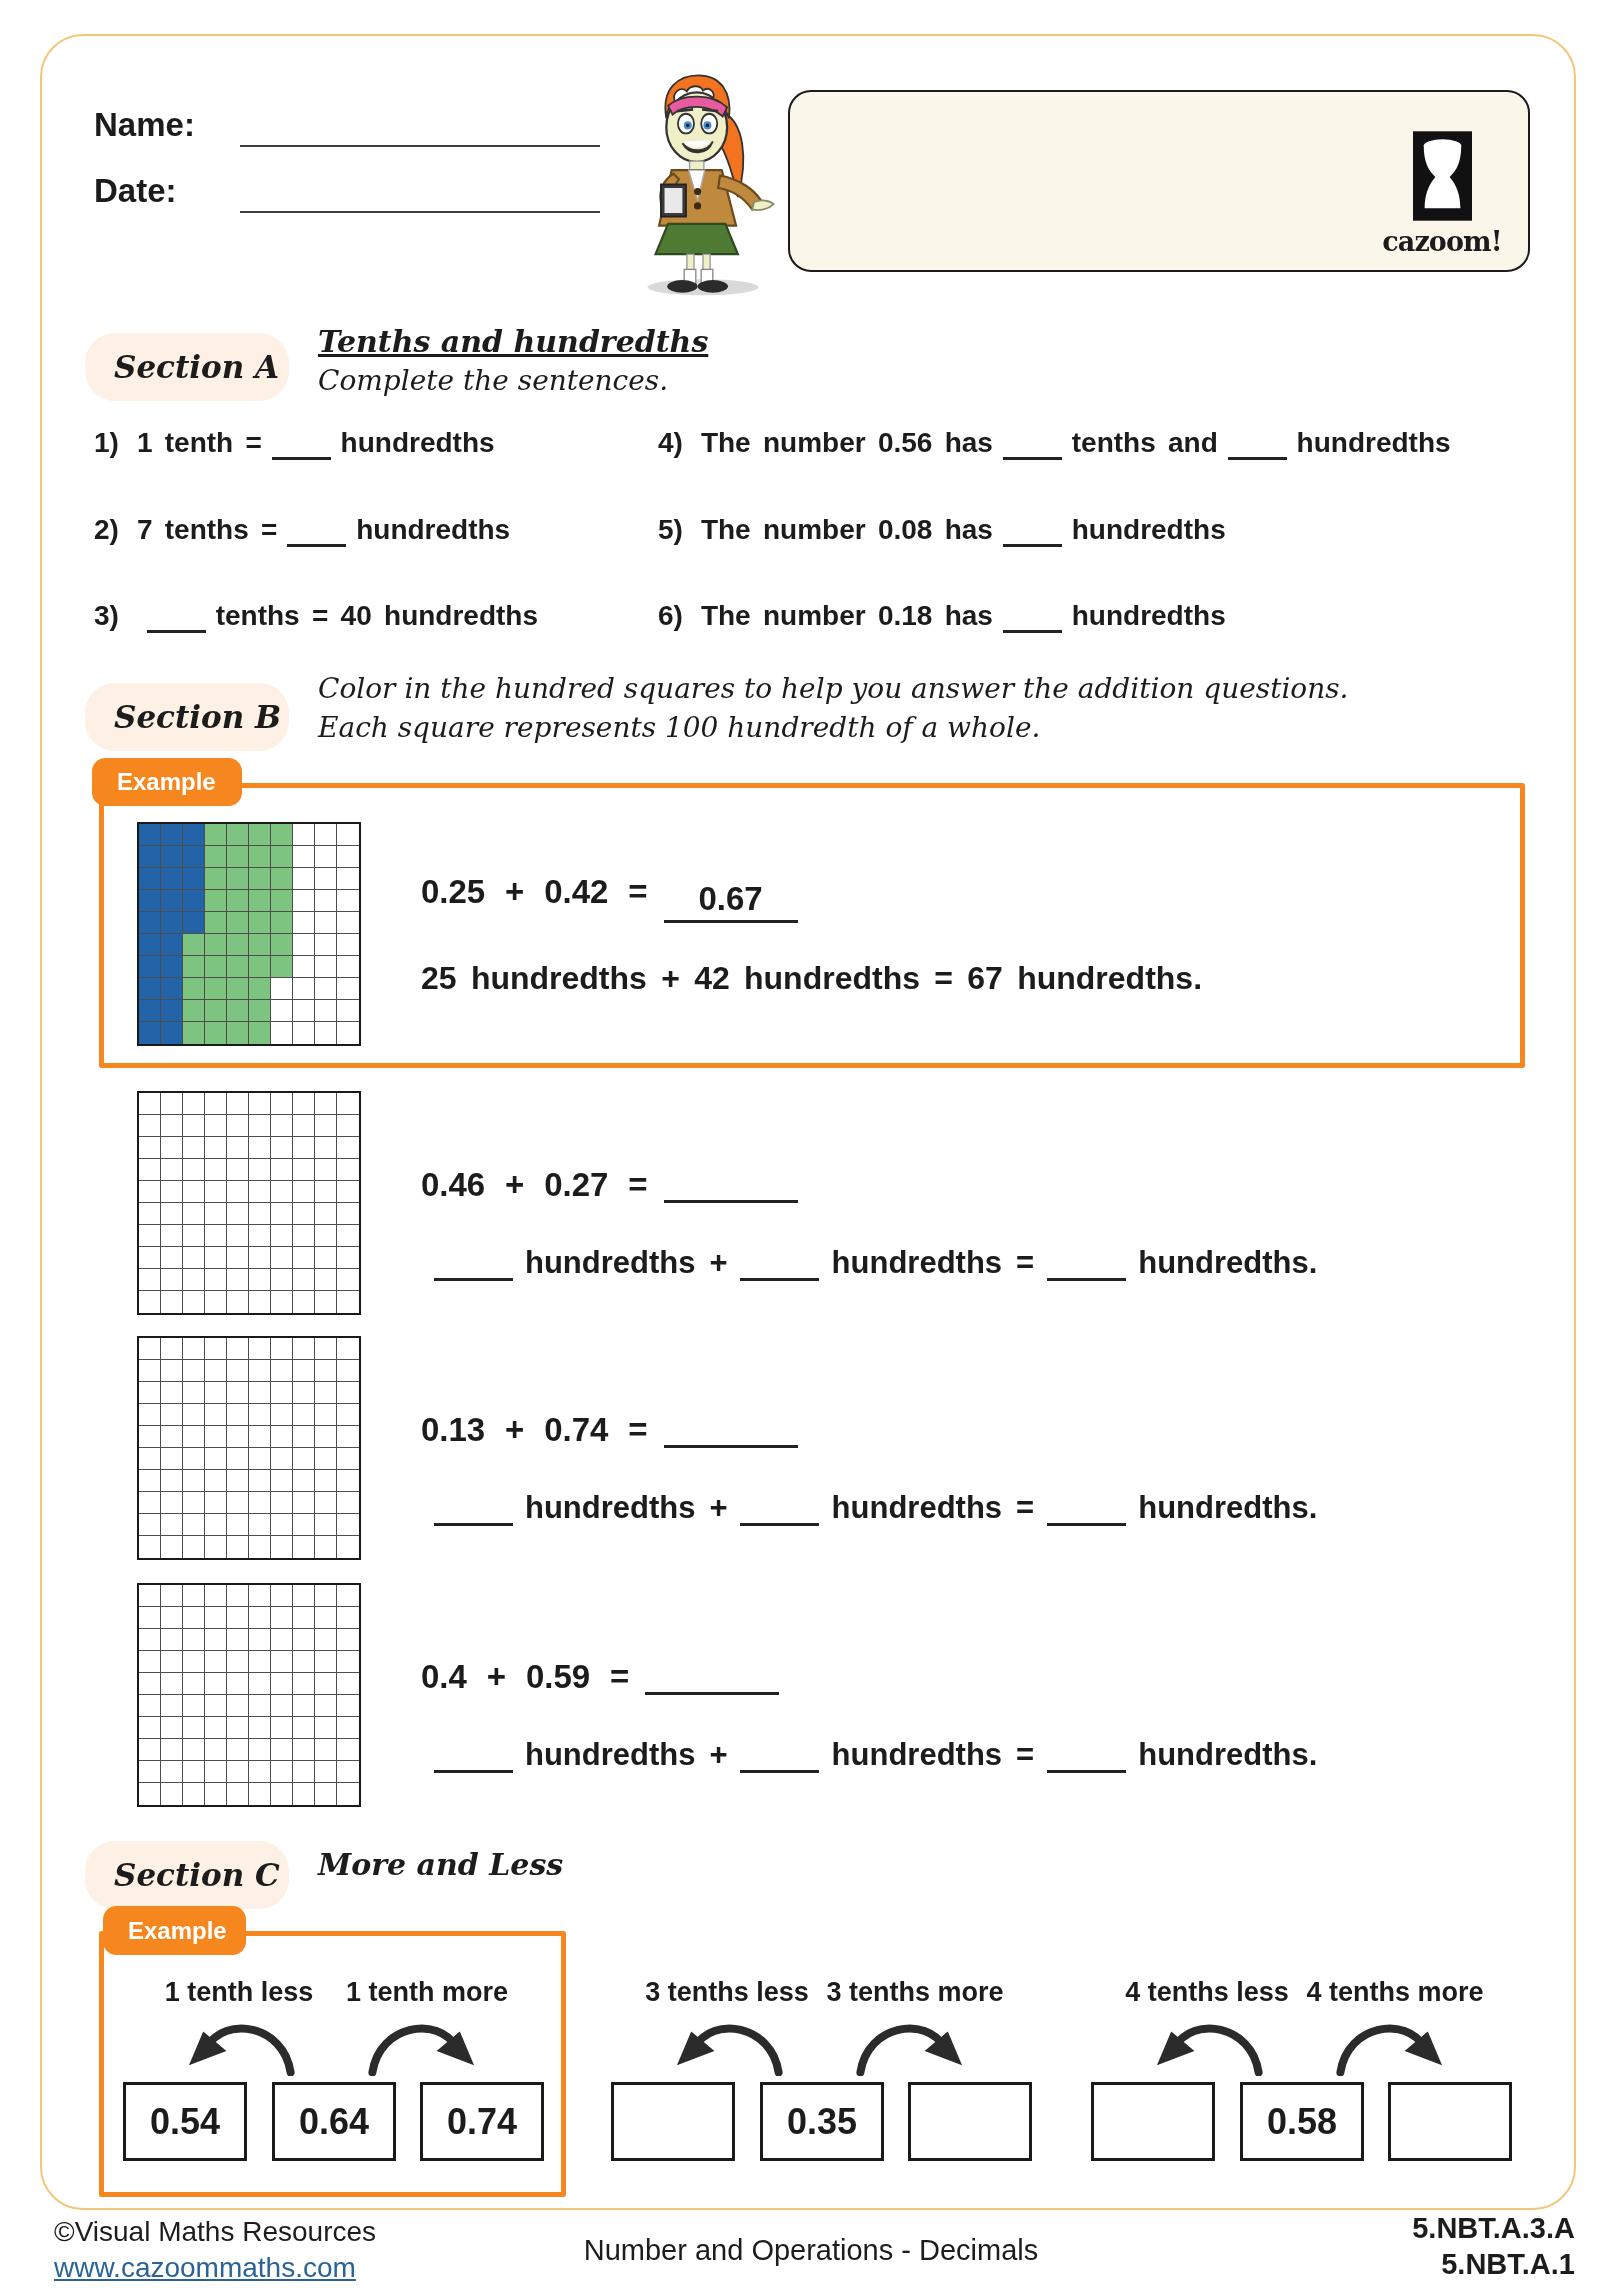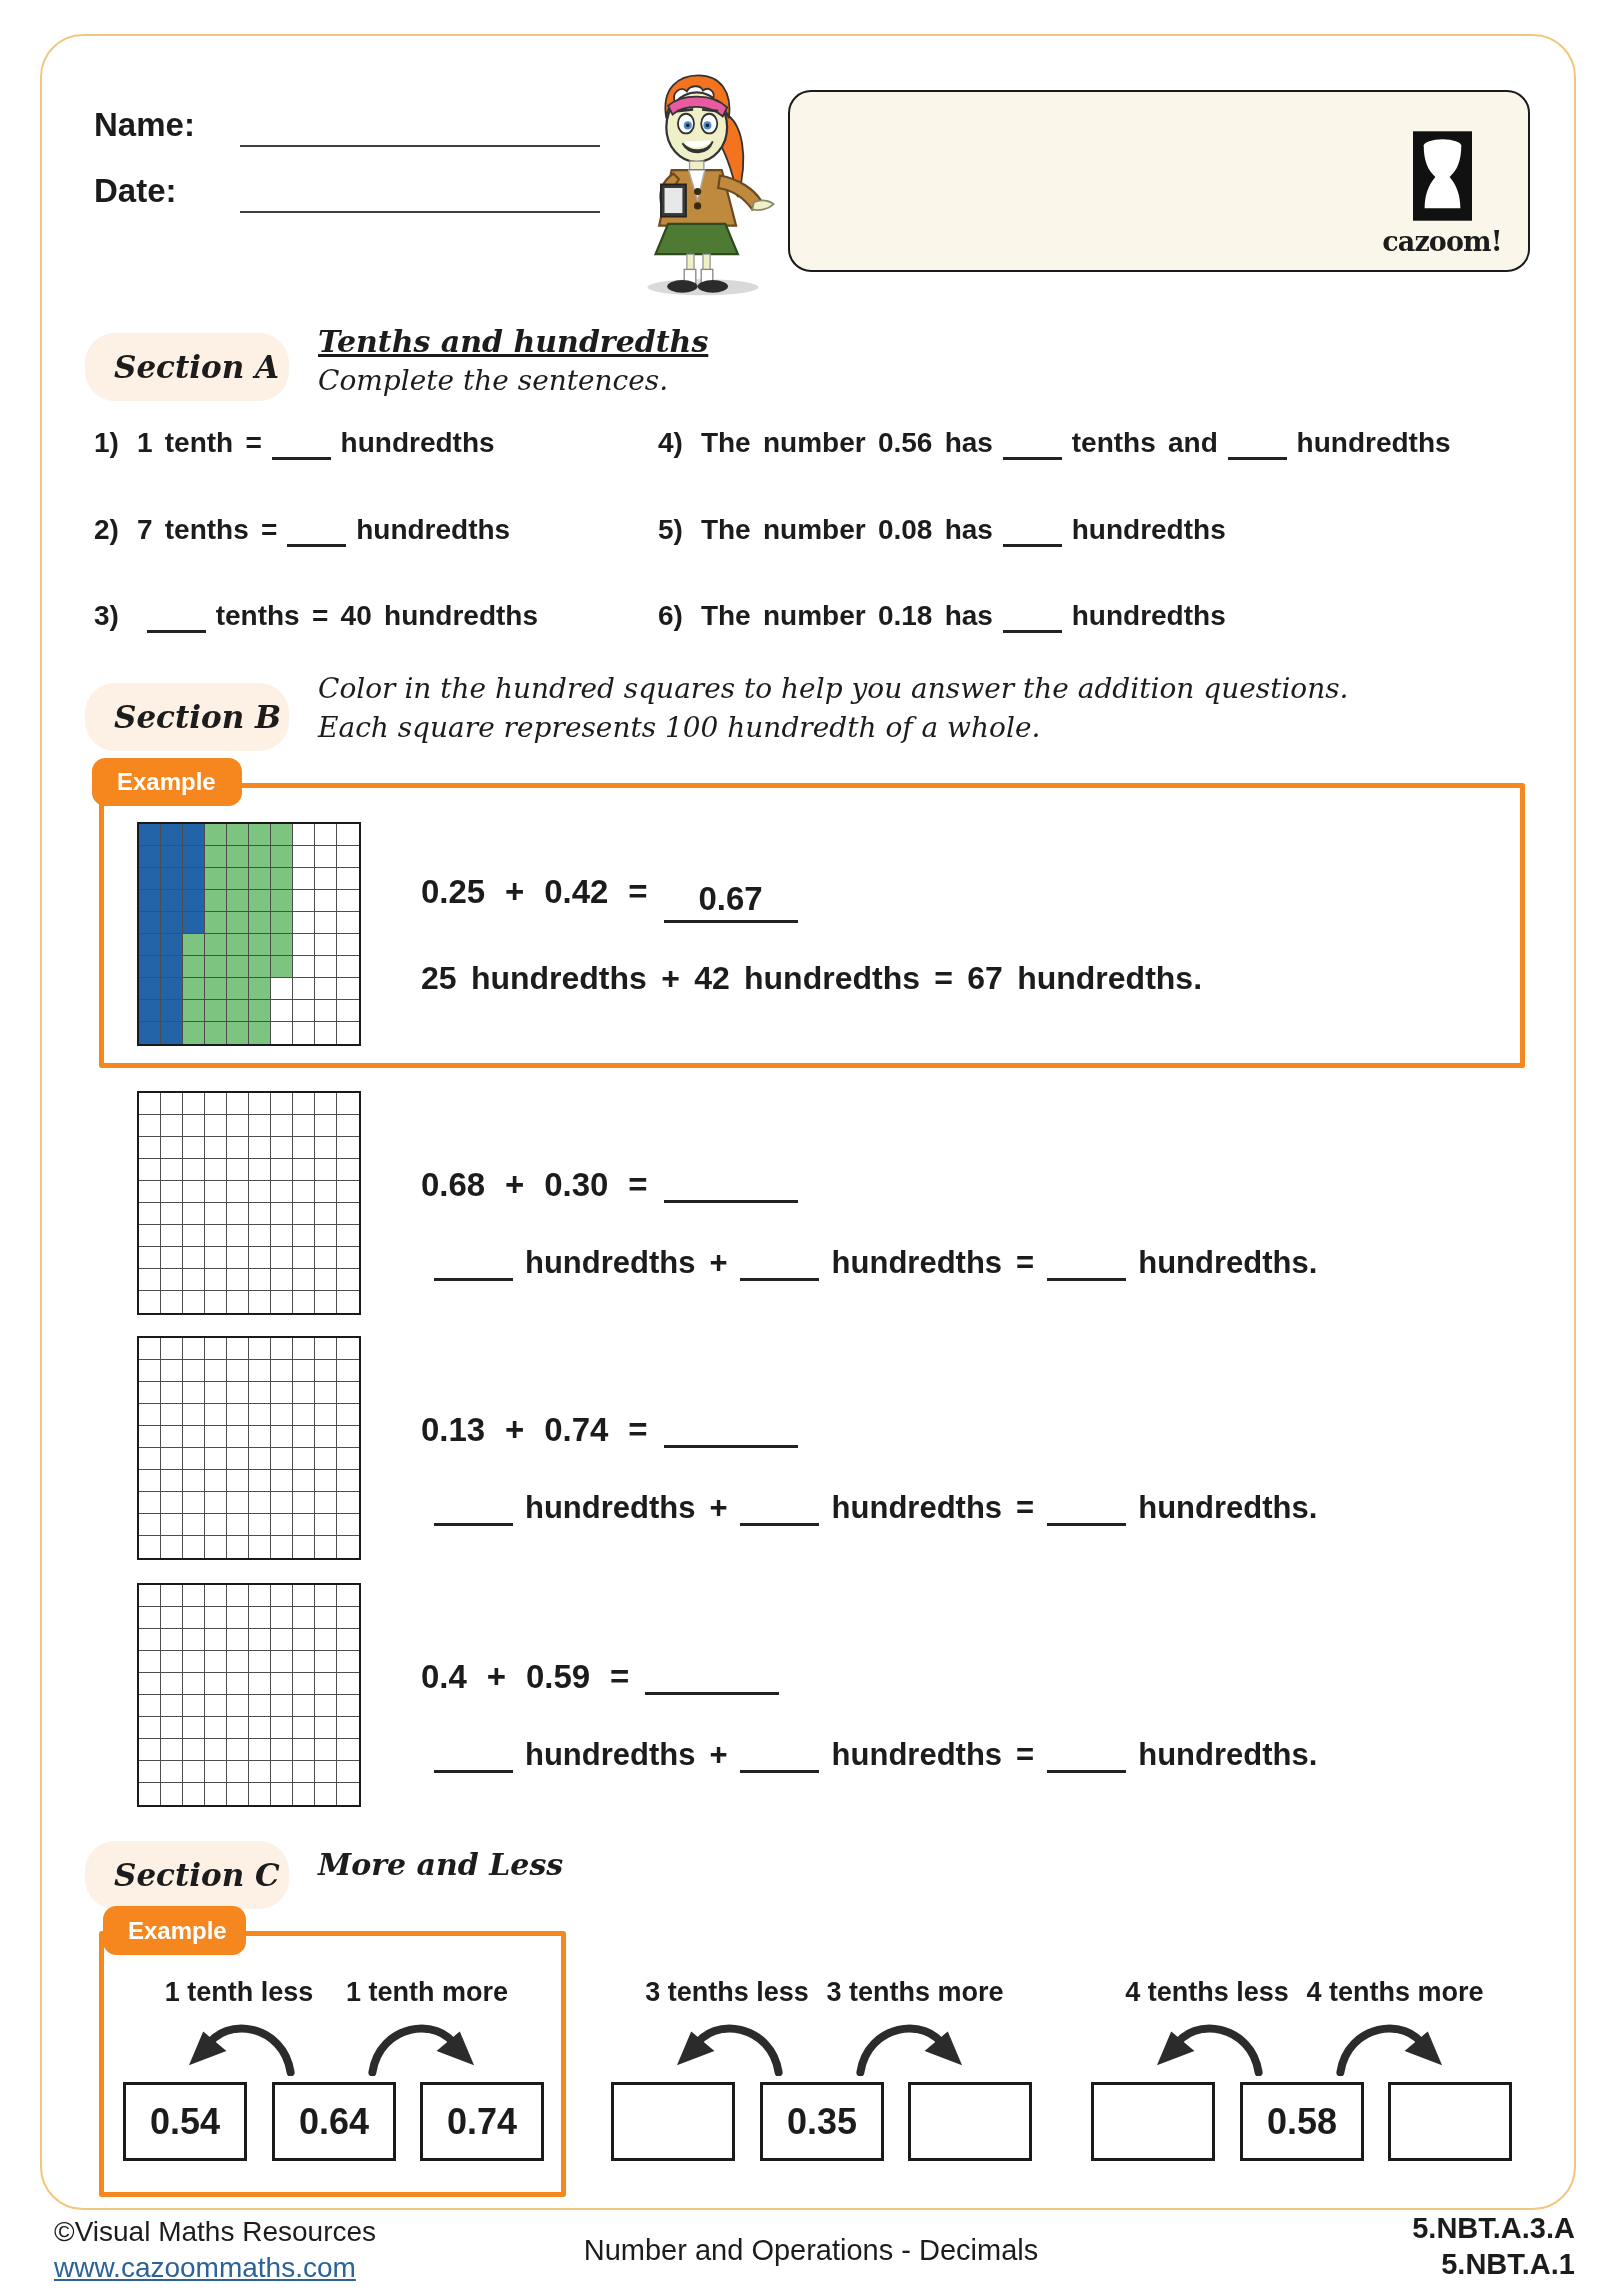--- a/index.html
+++ b/index.html
@@ -585,21 +585,21 @@
         <div class="cell lastrow"></div>
         <div class="cell lastrow"></div>
         <div class="cell lastrow"></div>
         <div class="cell lastrow"></div>
         <div class="cell lastrow"></div>
         <div class="cell lastrow"></div>
         <div class="cell lastcol lastrow"></div>
       </div>
     </div>
   <div id="problems-container">
-      <div class="equation" style="top: 1160px;"><span>0.68 + 0.30 =</span><span class="ans-line"></span></div>
+      <div class="equation" style="top: 1160px;"><span>0.46 + 0.27 =</span><span class="ans-line"></span></div>
       <div class="sentence" style="top: 1245px;"><span class="blank2"></span><span>hundredths +</span><span class="blank2"></span><span>hundredths =</span><span class="blank2"></span><span>hundredths.</span></div>
       <div class="equation" style="top: 1405px;"><span>0.13 + 0.74 =</span><span class="ans-line"></span></div>
       <div class="sentence" style="top: 1490px;"><span class="blank2"></span><span>hundredths +</span><span class="blank2"></span><span>hundredths =</span><span class="blank2"></span><span>hundredths.</span></div>
       <div class="equation" style="top: 1652px;"><span>0.4 + 0.59 =</span><span class="ans-line"></span></div>
       <div class="sentence" style="top: 1737px;"><span class="blank2"></span><span>hundredths +</span><span class="blank2"></span><span>hundredths =</span><span class="blank2"></span><span>hundredths.</span></div>
     </div>
 
   <div class="section-tag" style="top:1841px;">Section C</div>
   <div class="serif-head" style="left:318px; top:1847px;">More and Less</div>
 

